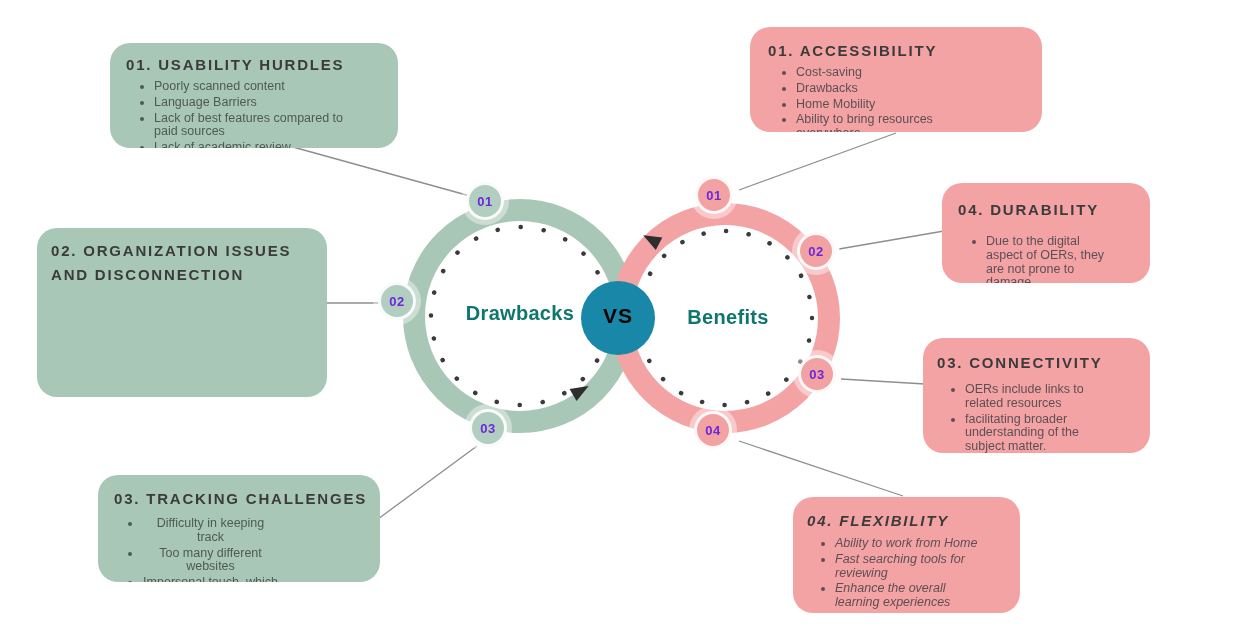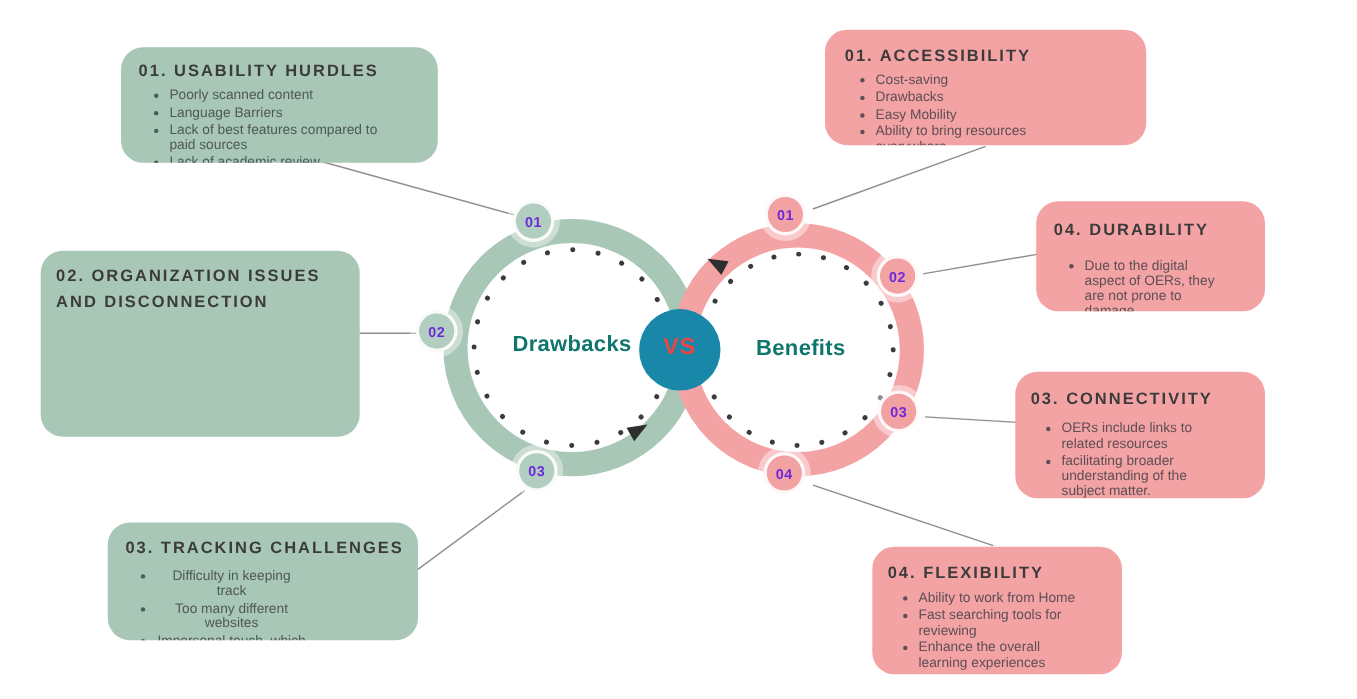--- a/index.html
+++ b/index.html
@@ -46,39 +46,39 @@
   #card-organization { left:37px;  top:228px; width:290px; height:169px; padding:11px 8px 6px 14px; }
   #card-organization ul { max-width:207px; }
   #card-tracking     { left:98px;  top:475px; width:282px; height:107px; padding:12px 10px 6px 16px; }
   #card-tracking ul  { max-width:165px; margin-top:6px;text-align:center; }
   #card-accessibility{ left:750px; top:27px;  width:292px; height:105px; padding:12px 8px 6px 18px; }
   #card-accessibility ul { max-width:232px; }
   #card-durability   { left:942px; top:183px; width:208px; height:100px; padding:15px 6px 6px 16px; }
   #card-durability ul{ max-width:152px; margin-top:13px; }
   #card-connectivity { left:923px; top:338px; width:227px; height:115px; padding:13px 6px 6px 14px; }
   #card-connectivity ul { max-width:152px; margin-top:8px; }
-  #card-flexibility  { left:793px; top:497px; width:227px; height:116px; padding:12px 6px 6px 14px; }
+  #card-flexibility  { left:793px; top:497px; width:227px; height:116px; padding:12px 6px 6px 14px;font-style:italic; }
   #card-flexibility ul { max-width:172px; margin-top:4px; }
 
   
   .ring-label {
     position:absolute; z-index:4;
     width:200px; text-align:center;
     font-size:20px; font-weight:bold; color:#0f766e;
     letter-spacing:0.3px;
   }
   #label-drawbacks { left:420px; top:302px; }
   #label-benefits  { left:628px; top:306px; }
   #vs-badge {
     position:absolute; z-index:5;
     left:581px; top:304px; width:74px;
     text-align:center;
     font-size:21px; font-weight:bold;
     letter-spacing:1px;
-    color:#ef4444;
+    color:#000000;
   }
 
   
   .node {
     position:absolute; z-index:6;
     width:38px; height:38px;
     border-radius:50%;
     border:3px solid rgba(255,255,255,0.92);
     box-shadow: 0 0 0 5px rgba(255,255,255,0.42);
     display:flex; align-items:center; justify-content:center;
@@ -162,21 +162,21 @@
       <li>Too many different websites</li>
       <li>Impersonal touch, which makes it harder to care.</li>
     </ul>
   </div>
 
   <div class="callout pink" id="card-accessibility">
     <h3>01. ACCESSIBILITY</h3>
     <ul>
       <li>Cost-saving</li>
       <li>Drawbacks</li>
-      <li>Easy Mobility</li>
+      <li>Home Mobility</li>
       <li>Ability to bring resources everywhere</li>
     </ul>
   </div>
 
   <div class="callout pink" id="card-durability">
     <h3>04. DURABILITY</h3>
     <ul>
       <li>Due to the digital aspect of OERs, they are not prone to damage</li>
     </ul>
   </div>

